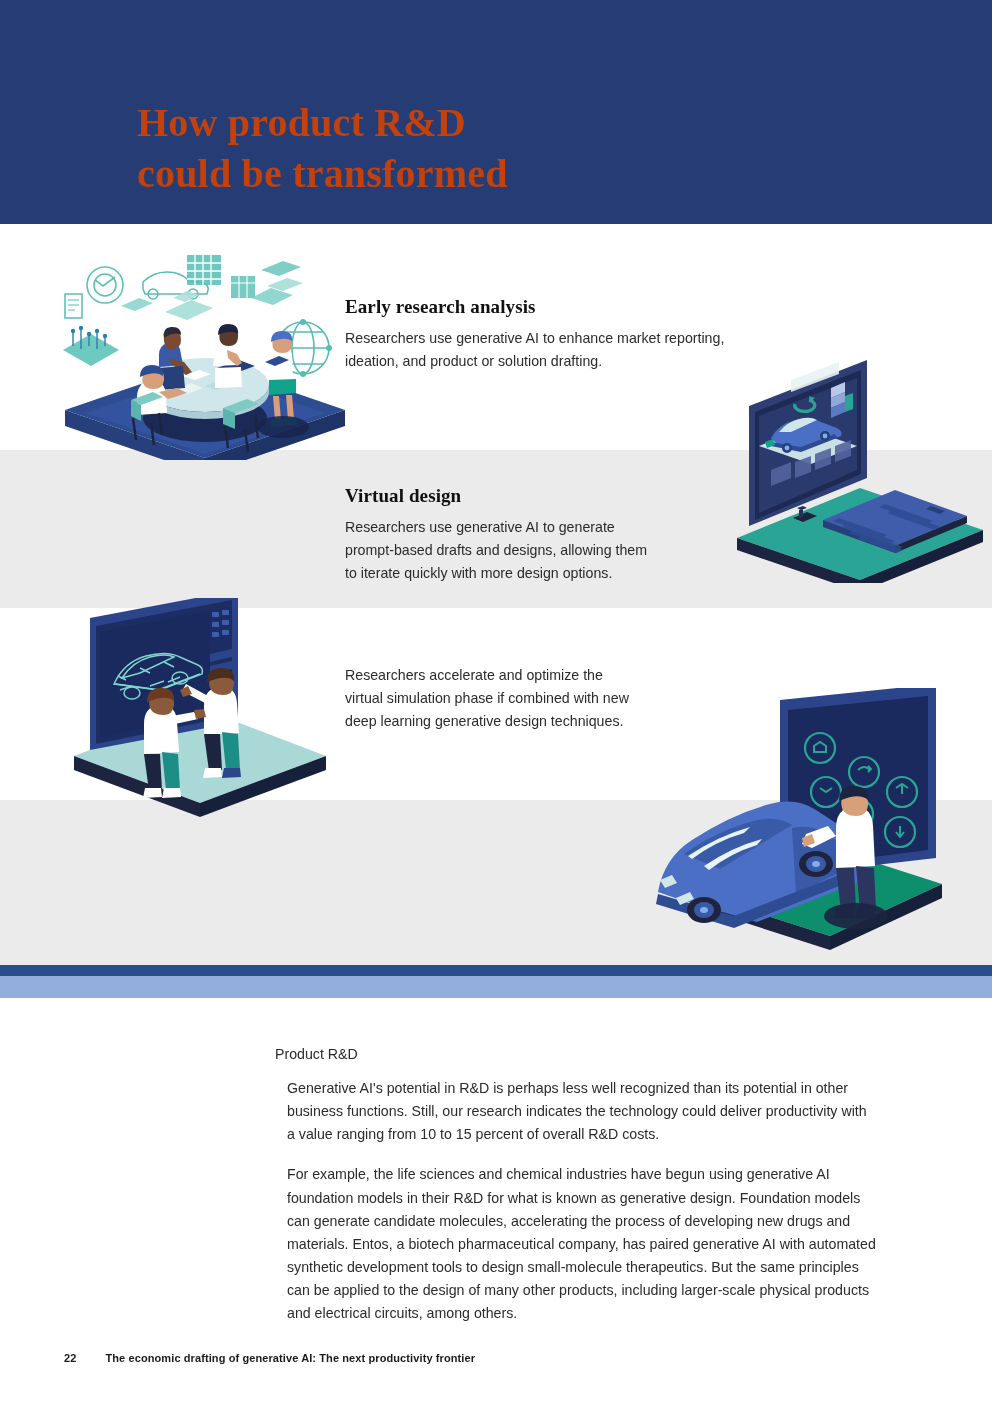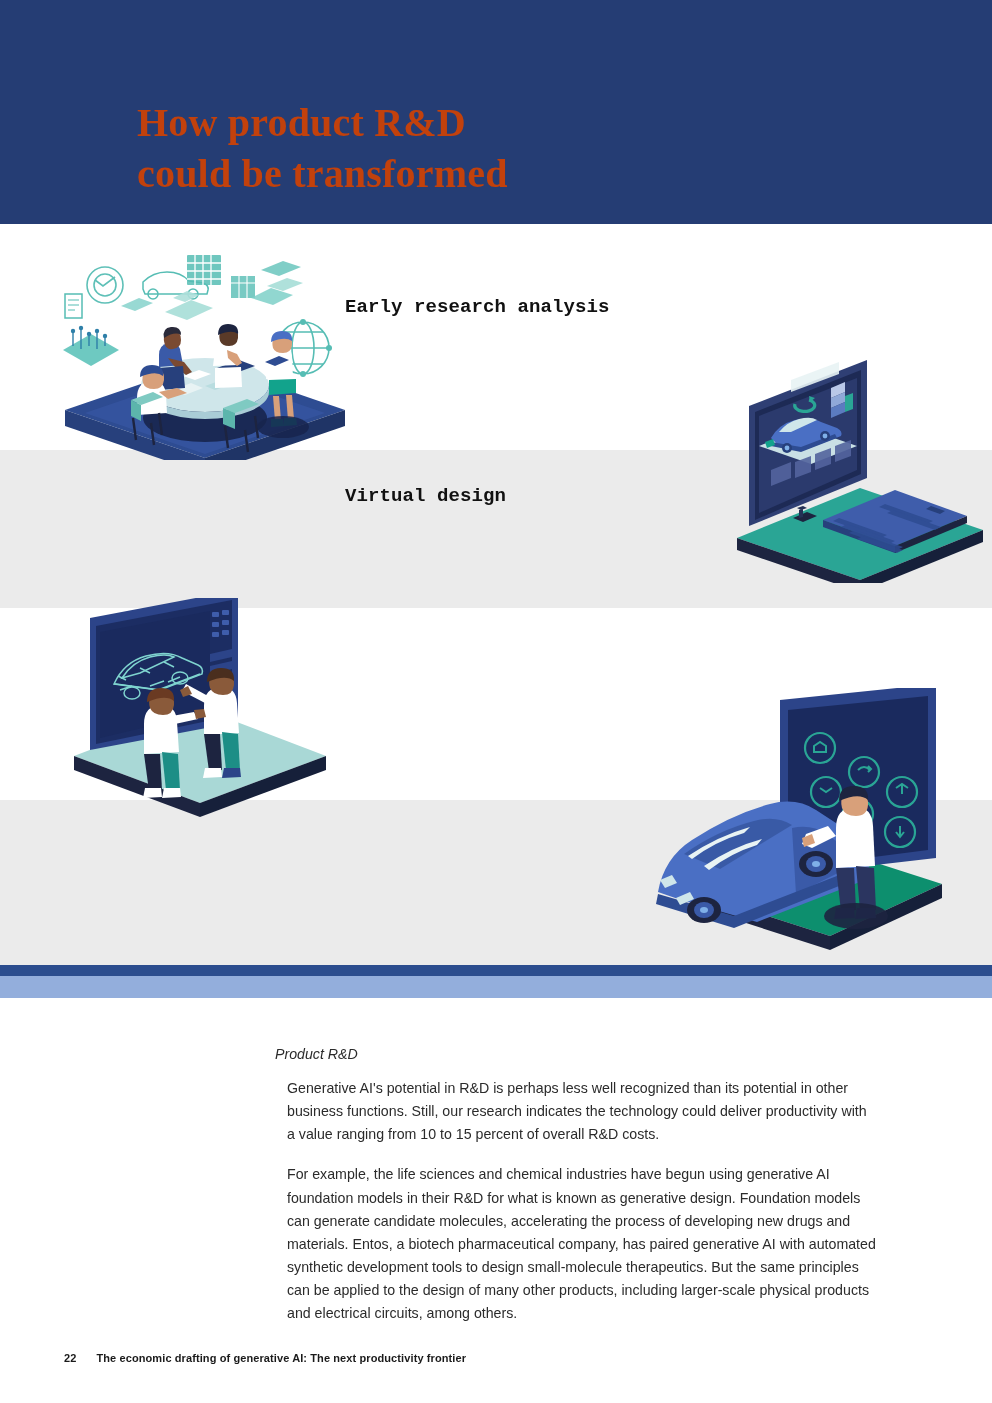--- a/index.html
+++ b/index.html
@@ -49,21 +49,21 @@
     font-size: 40px;
     line-height: 1.28;
     color: #c2410c;
     letter-spacing: 0.2px;
     white-space: pre-line;
   }
 
   
   .step { position: absolute; }
   .step-title {
-    font-family: Liberation Mono, monospace;
+    font-family: Liberation Serif, serif;
     font-weight: 700;
     font-size: 19px;
     color: #111111;
     margin: 0 0 9px 0;
     letter-spacing: 0.1px;
   }
   .step-body {
     font-family: "Liberation Sans", sans-serif;
     font-size: 14.2px;
     line-height: 1.62;
@@ -77,41 +77,40 @@
   #step-4 { left: 345px; top: 831px; width: 300px; }
   #step-3 .step-body { margin-top: 13px; }
 
   
   .article {
     position: absolute;
     left: 275px; top: 1043px;
     width: 615px;
   }
   .article-kicker {
-    font-style: italic;
     font-size: 14.2px;
     line-height: 1.55;
     color: #2b2b2b;
     margin: 0;
   }
   .article p.body {
     font-size: 14.2px;
     line-height: 1.63;
     color: #2b2b2b;
     margin: 12px;
   }
   .article p.body + p.body { margin-top: 17px; }
 
   
   .footer {
     position: absolute;
     left: 64px; top: 1352px;
     display: flex;
     align-items: baseline;
-    gap: 20px;
+    gap: 29px;
     font-size: 11px;
     font-weight: 700;
     color: #1a1a1a;
     letter-spacing: 0.1px;
   }
 
   
   .illus { position: absolute; }
   #illus-1 { left: 55px;  top: 250px; width: 300px; height: 210px; }
   #illus-2 { left: 735px; top: 358px; width: 250px; height: 225px; }
@@ -443,27 +442,35 @@
     <path d="M216 178 l18 2 l2 42 l-16 0 z" fill="#2b3560"></path>
     <path d="M196 220 l18 0 l1 10 l-21 1 z" fill="#2c4489"></path>
     <path d="M217 220 l18 0 l1 10 l-21 1 z" fill="#2c4489"></path>
     <ellipse cx="216" cy="228" rx="32" ry="13" fill="#1d2440" opacity="0.9"></ellipse>
   </g>
 </svg>
 </div>
 
 <div class="step" id="step-1">
   <h2 class="step-title">Early research analysis</h2>
+  <p class="step-body">Researchers use generative AI to enhance market reporting,
+ideation, and product or solution drafting.</p>
 </div>
 
 <div class="step" id="step-2">
   <h2 class="step-title">Virtual design</h2>
+  <p class="step-body">Researchers use generative AI to generate
+prompt-based drafts and designs, allowing them
+to iterate quickly with more design options.</p>
 </div>
 
 <div class="step" id="step-3">
+  <p class="step-body">Researchers accelerate and optimize the
+virtual simulation phase if combined with new
+deep learning generative design techniques.</p>
 </div>
 
 <div class="step" id="step-4">
 </div>
 
 <div class="article">
   <p class="article-kicker">Product R&amp;D</p>
   <p class="body">Generative AI's potential in R&amp;D is perhaps less well recognized than its potential in other business functions. Still, our research indicates the technology could deliver productivity with a value ranging from 10 to 15 percent of overall R&amp;D costs.</p>
   <p class="body">For example, the life sciences and chemical industries have begun using generative AI foundation models in their R&amp;D for what is known as generative design. Foundation models can generate candidate molecules, accelerating the process of developing new drugs and materials. Entos, a biotech pharmaceutical company, has paired generative AI with automated synthetic development tools to design small-molecule therapeutics. But the same principles can be applied to the design of many other products, including larger-scale physical products and electrical circuits, among others.</p>
 </div>

